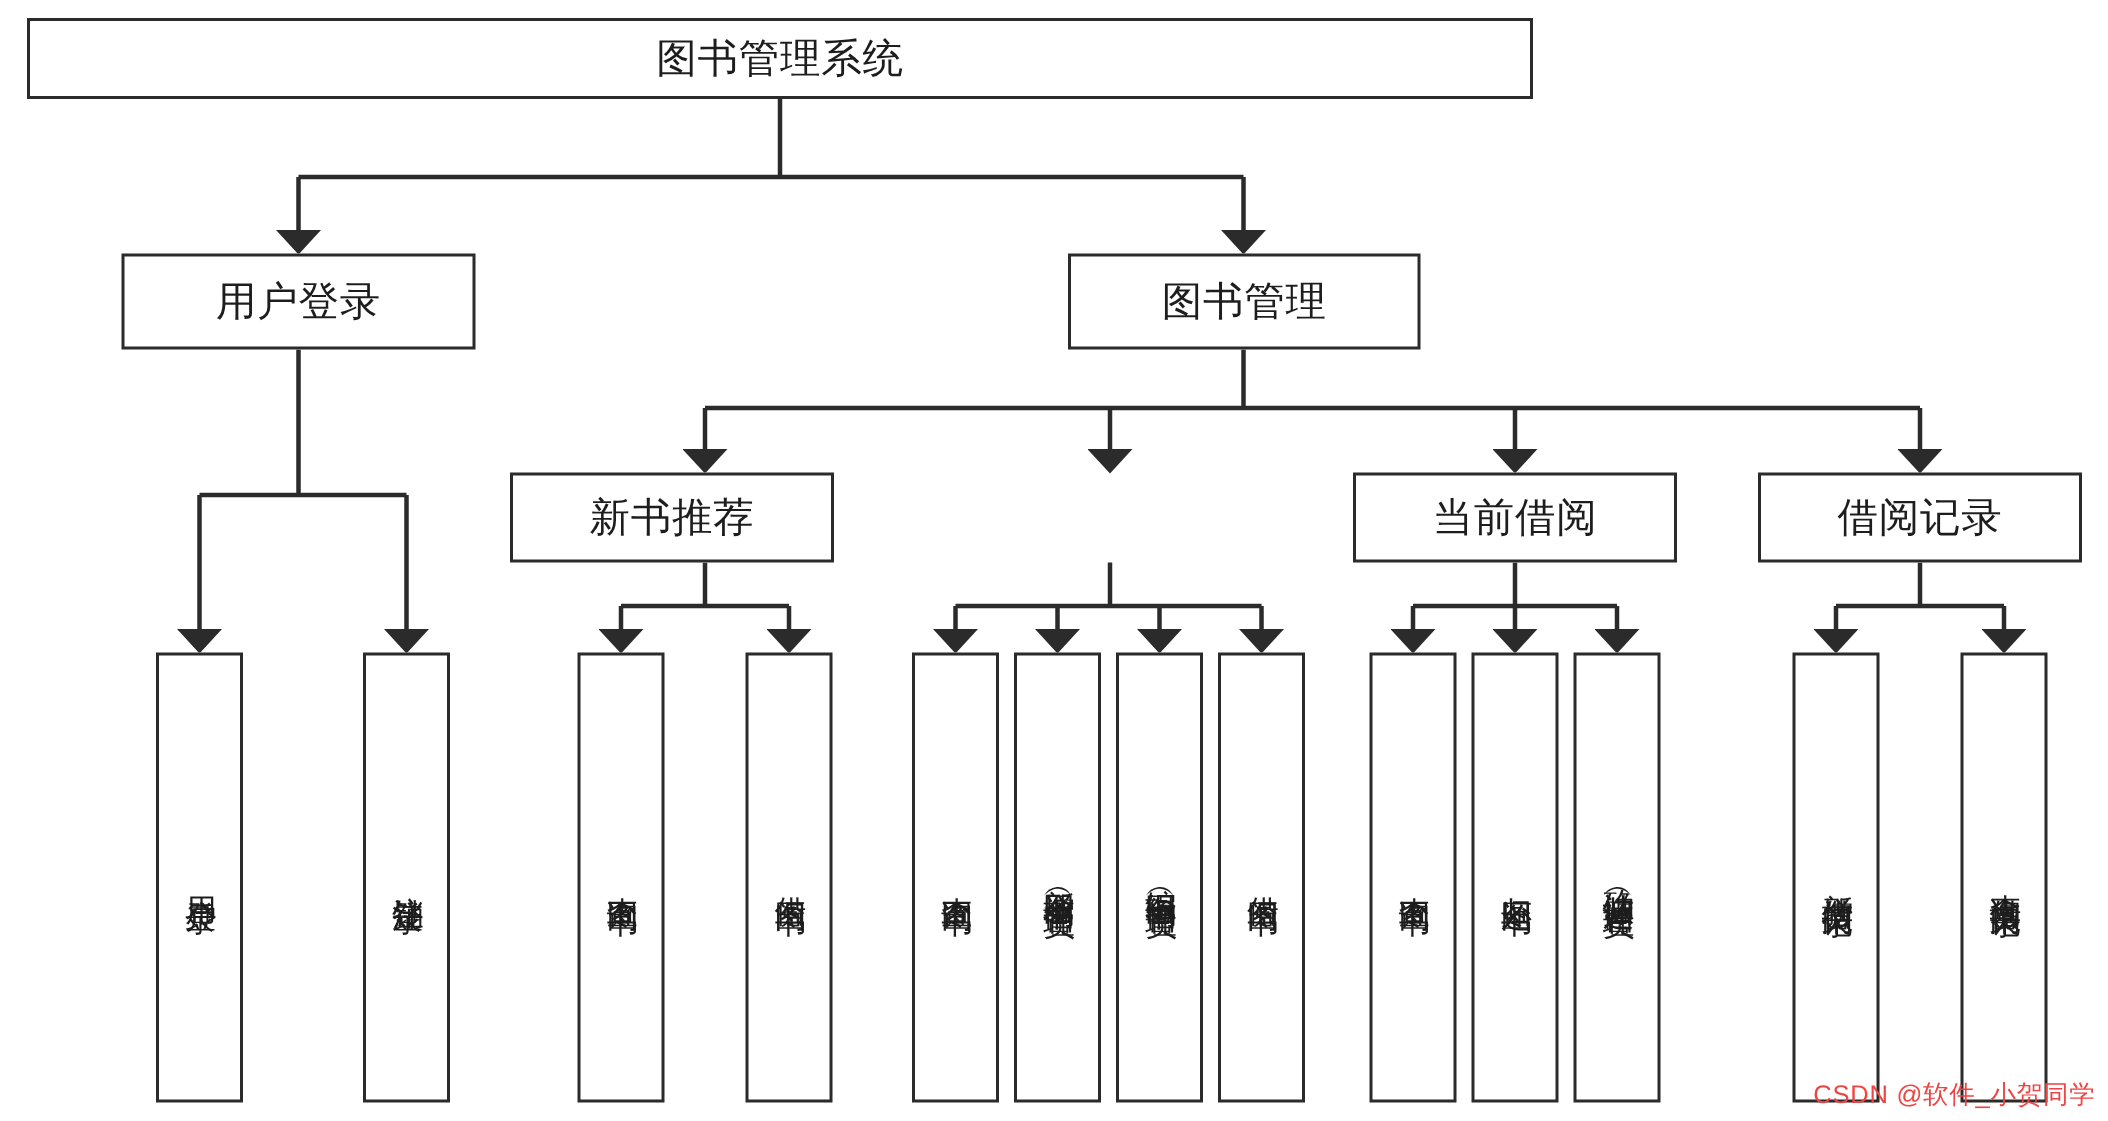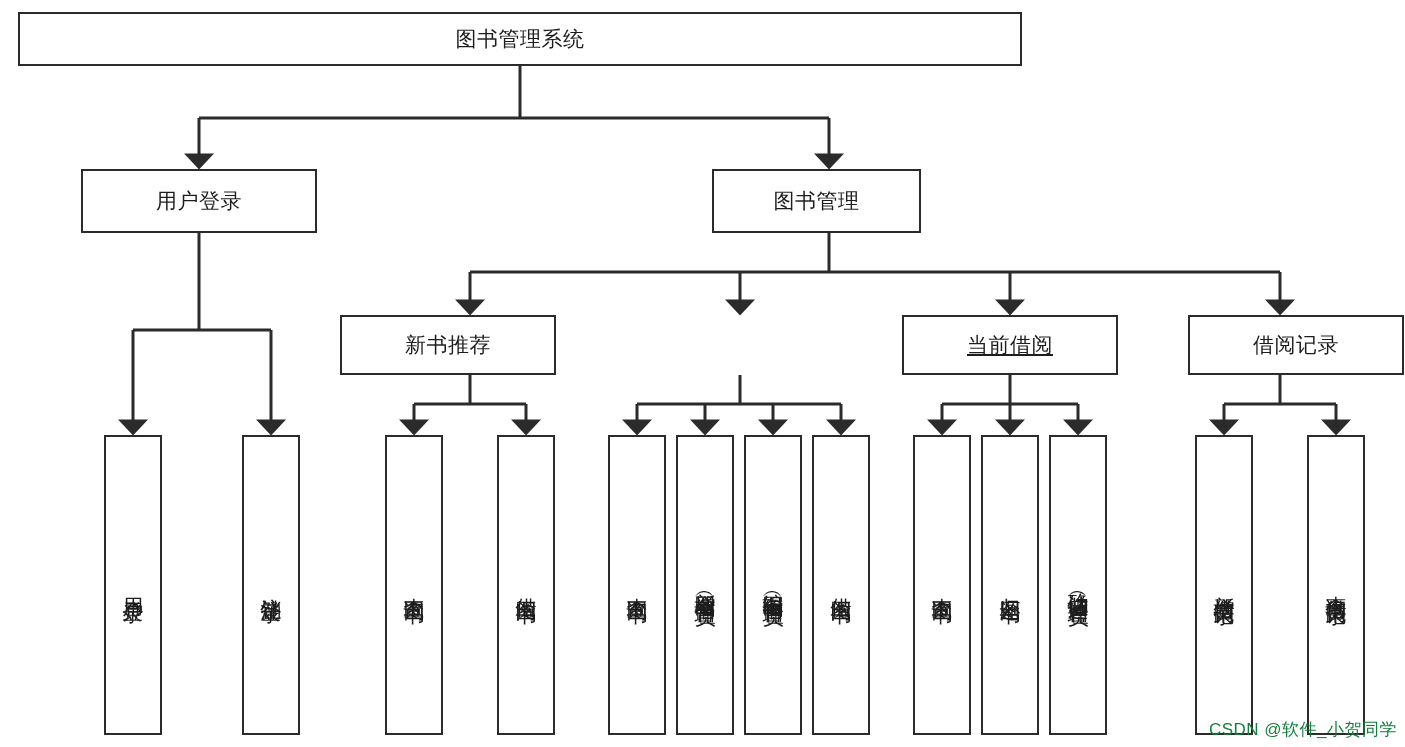--- a/index.html
+++ b/index.html
@@ -29,21 +29,21 @@
     box-sizing: border-box;
     border: 2.5px solid #2b2b2b;
     background: #ffffff;
     color: #1d1d1d;
     display: flex;
     align-items: center;
     justify-content: center;
     text-align: center;
   }
   .node.h {
-    font-size: 21px;
+    font-size: 27px;
     line-height: 1.2;
     letter-spacing: 0.5px;
   }
   .node.v {
     font-size: 21px;
     letter-spacing: 1px;
     align-items: flex-start;
     padding-top: 0px;
   }
   .vtext {
@@ -60,21 +60,21 @@
     height: 100%;
     display: flex;
     justify-content: center;
     align-items: center;
   }
   .watermark {
     position: absolute;
     right: 8px;
     bottom: 6px;
     font-size: 17px;
-    color: #15803d;
+    color: #ef4444;
     letter-spacing: 0.5px;
     white-space: nowrap;
     font-family: "Liberation Sans", "DejaVu Sans", sans-serif;
   }
 </style>
 </head>
 <body>
 
 <div id="canvas">
 
@@ -128,31 +128,31 @@
     </g>
   </svg>
 
   <div class="node h" style="left:18px; top:12px; width:1004px; height:54px;">
     <span>图书管理系统</span>
   </div>
 
   <div class="node h" style="left:81px; top:169px; width:236px; height:64px;">
     <span>用户登录</span>
   </div>
-  <div class="node h" style="left:712px; top:169px; width:209px; height:64px;">
+  <div class="node h" style="left:712px; top:169px; width:235px; height:64px;">
     <span>图书管理</span>
   </div>
 
   <div class="node h" style="left:340px; top:315px; width:216px; height:60px;">
     <span>新书推荐</span>
   </div>
-  <div class="node h" style="left:902px; top:315px; width:216px; height:60px;text-decoration:underline;">
+  <div class="node h" style="left:902px; top:315px; width:216px; height:60px;">
     <span>当前借阅</span>
   </div>
-  <div class="node h" style="left:1172px; top:315px; width:216px; height:60px;margin-left:16px;">
+  <div class="node h" style="left:1172px; top:315px; width:216px; height:60px;">
     <span>借阅记录</span>
   </div>
 
   <div class="node v" style="left:104px; top:435px; width:58px; height:300px;">
     <div class="vwrap">
         <span class="vtext">用户登录</span>
       </div>
   </div>
   <div class="node v" style="left:242px; top:435px; width:58px; height:300px;">
     <div class="vwrap">

